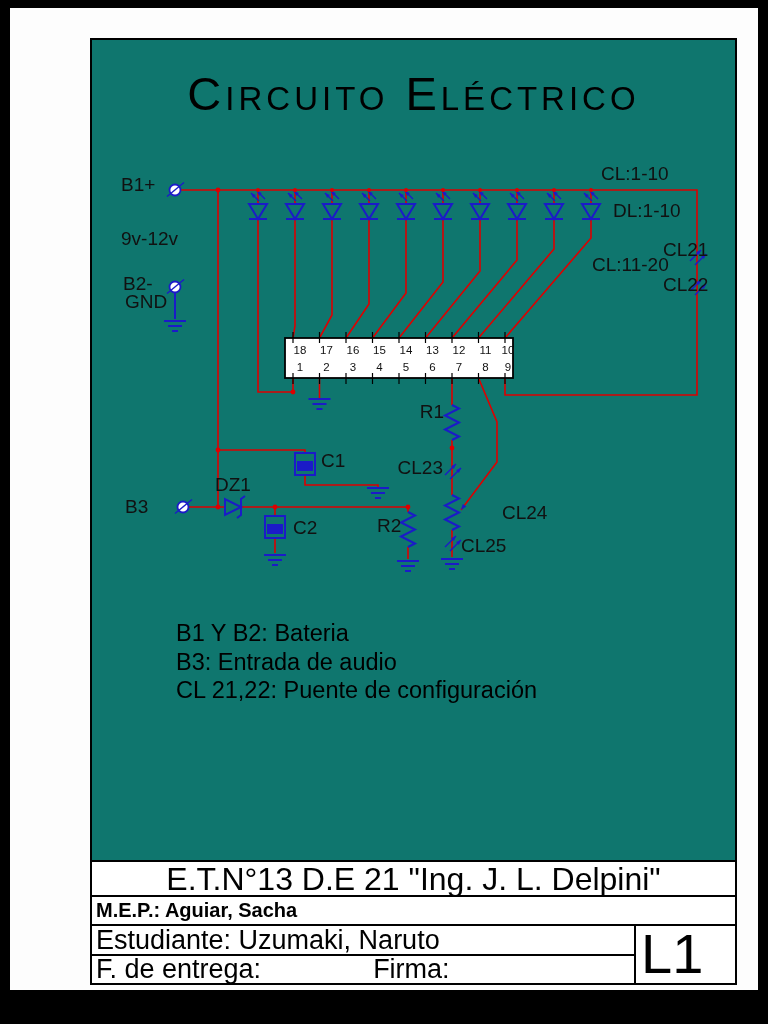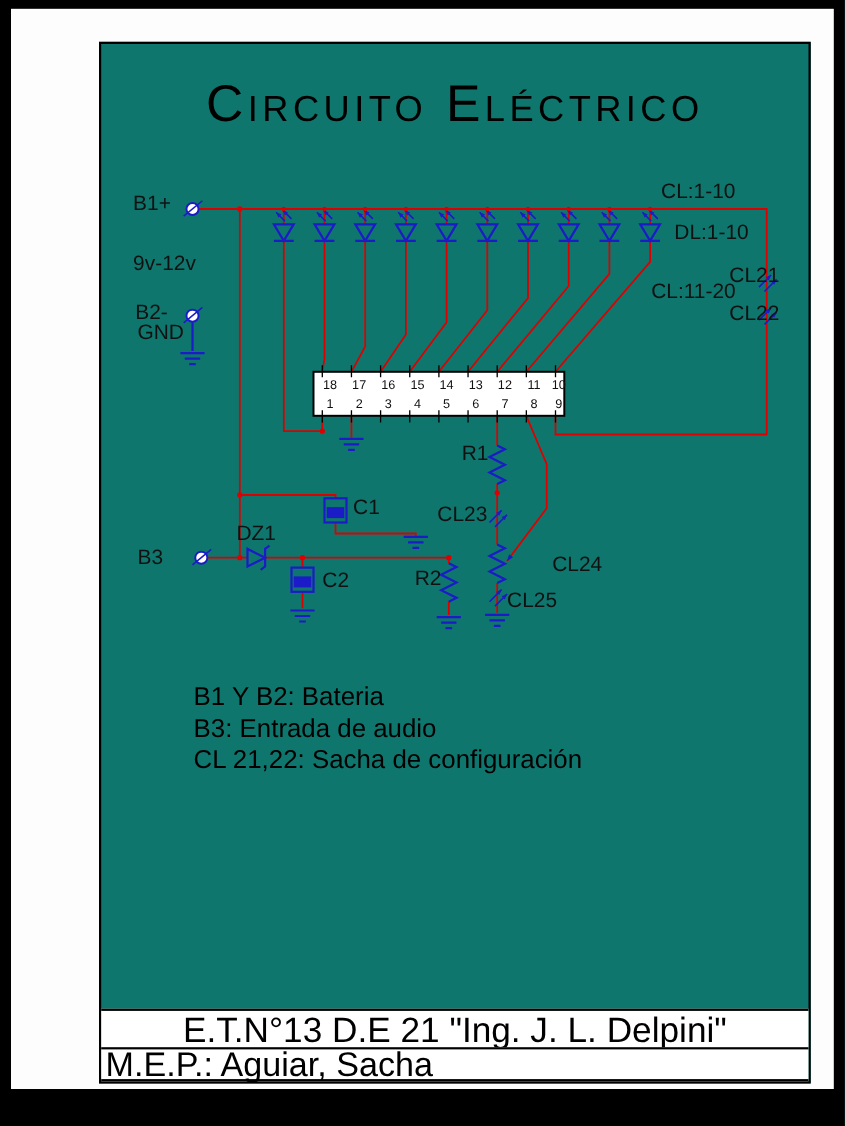--- a/index.html
+++ b/index.html
@@ -22,21 +22,21 @@
   .blk{stroke:#000;stroke-width:1.8;fill:#fff;}
   .tick{stroke:#000;stroke-width:1.2;fill:none;}
   .schematic-svg text{font-family:"Liberation Sans",sans-serif;fill:#111;}
   .lbl{font-size:19px;}
   .pin{font-size:11.5px;}
   
   .tblock{position:absolute;left:0;bottom:0;width:100%;border-top:2px solid #000;
           box-sizing:border-box;background:#fff;color:#000;}
   .tb-row1{height:33px;line-height:34px;border-bottom:2px solid #000;text-align:center;font-size:32px;white-space:nowrap;overflow:hidden;}
   .tb-row2{height:48px;line-height:50px;border-bottom:2px solid #000;text-align:center;font-size:46px;white-space:nowrap;}
-  .tb-row3{height:27px;line-height:27px;border-bottom:2px solid #000;font-size:31px;padding-left:4px;white-space:nowrap;}
+  .tb-row3{height:27px;line-height:27px;border-bottom:2px solid #000;font-size:20px;padding-left:4px;white-space:nowrap;font-weight:bold;}
   .tb-bottom{display:flex;height:57px;}
   .tb-left{flex:1;min-width:0;}
   .tb-row4{height:28px;line-height:28px;border-bottom:2px solid #000;font-size:27px;padding-left:4px;white-space:nowrap;}
   .tb-row5{height:27px;line-height:27px;font-size:27px;padding-left:4px;display:flex;white-space:nowrap;}
   .tb-row5 .sig{margin-left:112px;}
   .tb-sheet{width:101px;border-left:2px solid #000;font-size:56px;line-height:56px;padding-left:5px;box-sizing:border-box;}
 </style>
 </head>
 <body>
 
@@ -200,22 +200,32 @@
       <text class="lbl" x="349" y="258" text-anchor="end">R1</text>
       <text class="lbl" x="282" y="372">R2</text>
       <text class="lbl" x="348" y="314" text-anchor="end">CL23</text>
       <text class="lbl" x="407" y="359">CL24</text>
       <text class="lbl" x="366" y="392">CL25</text>
     </svg>
 
     <div class="legend">
       <div>B1 Y B2: Bateria</div>
       <div>B3: Entrada de audio</div>
-      <div>CL 21,22: Sacha de configuración</div>
+      <div>CL 21,22: Puente de configuración</div>
     </div>
 
     <div class="tblock">
       <div class="tb-row1">E.T.N°13 D.E 21 "Ing. J. L. Delpini"</div>
       <div class="tb-row3">M.E.P.: Aguiar, Sacha</div>
+      <div class="tb-bottom">
+        <div class="tb-left">
+          <div class="tb-row4">Estudiante: Uzumaki, Naruto</div>
+          <div class="tb-row5">
+            <span>F. de entrega:</span>
+            <span class="sig">Firma:</span>
+          </div>
+        </div>
+        <div class="tb-sheet">L1</div>
+      </div>
     </div>
 
   </div>
 </div>
 
 </body></html>

